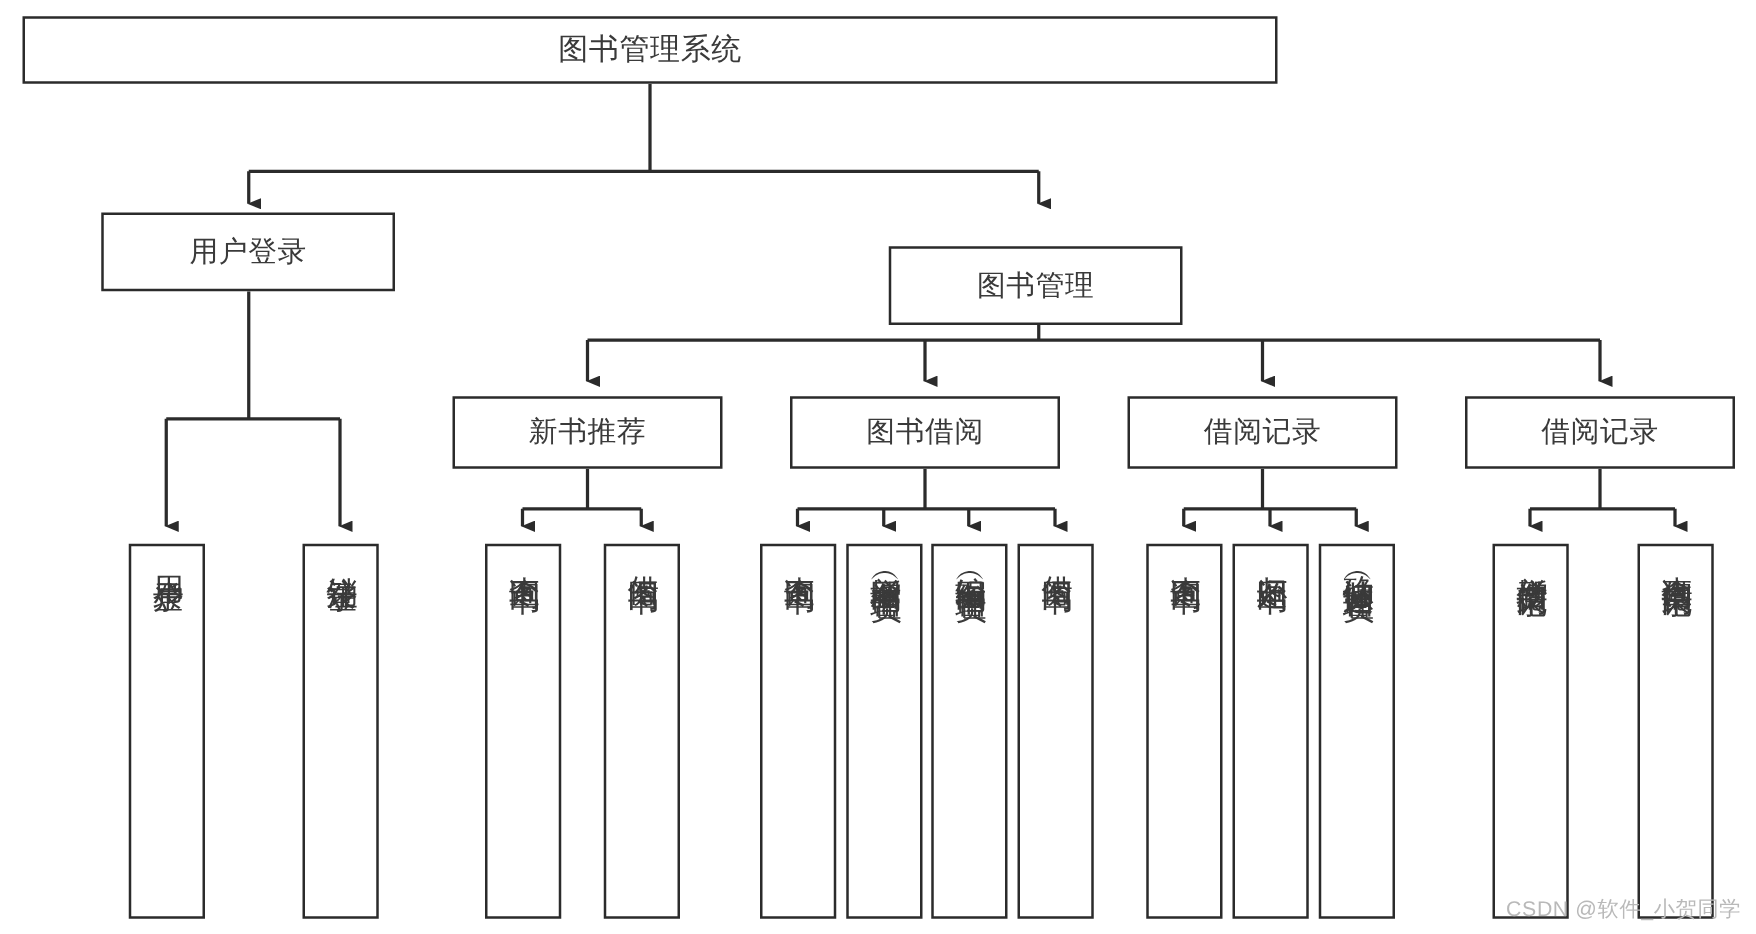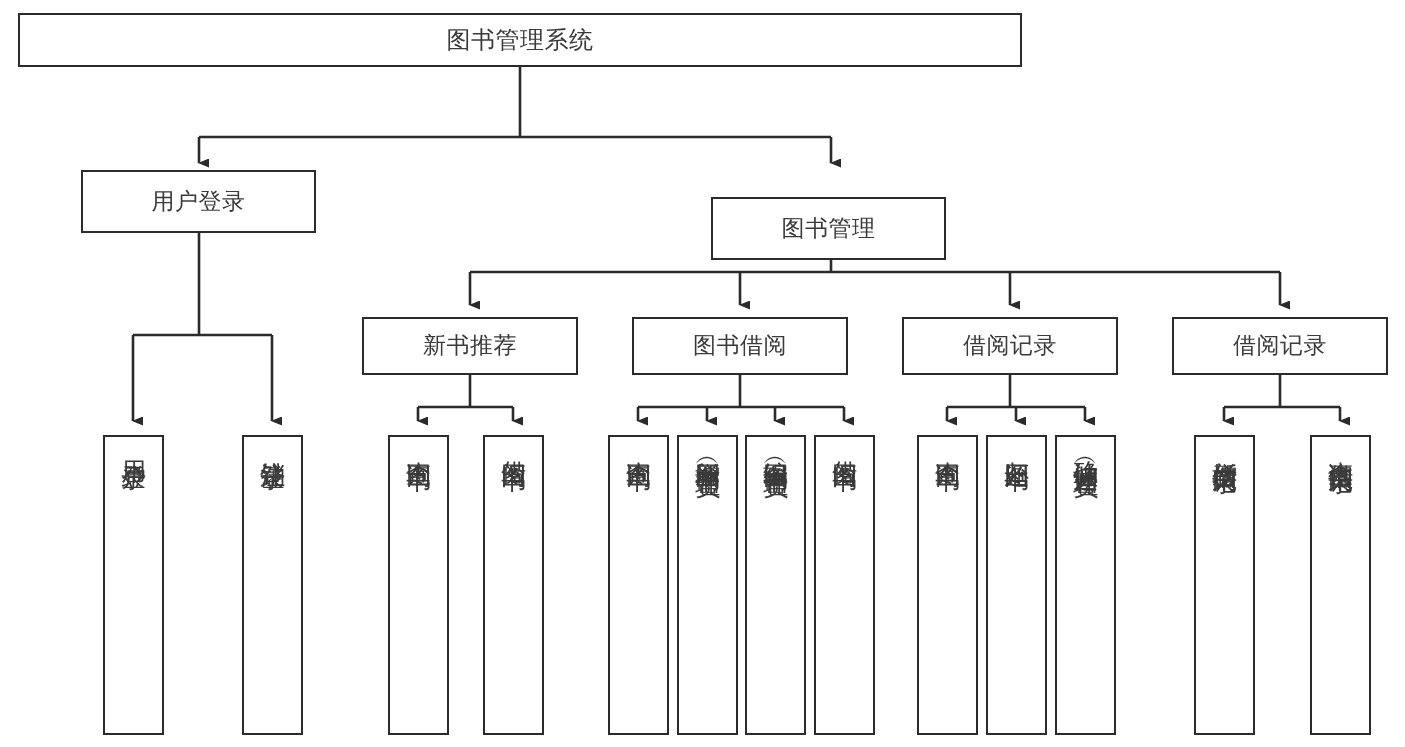--- a/index.html
+++ b/index.html
@@ -188,14 +188,15 @@
     <span class="node-label">确认归还（管理员）</span>
   </div>
 
   <div class="node vertical" style="left:1194px; top:435px; width:61px; height:300px;">
     <span class="node-label">新增借阅记录</span>
   </div>
   <div class="node vertical" style="left:1310px; top:435px; width:61px; height:300px;">
     <span class="node-label">查询借阅记录</span>
   </div>
 
+  <div class="watermark">CSDN @软件_小贺同学</div>
 
 </div>
 
 </body></html>

